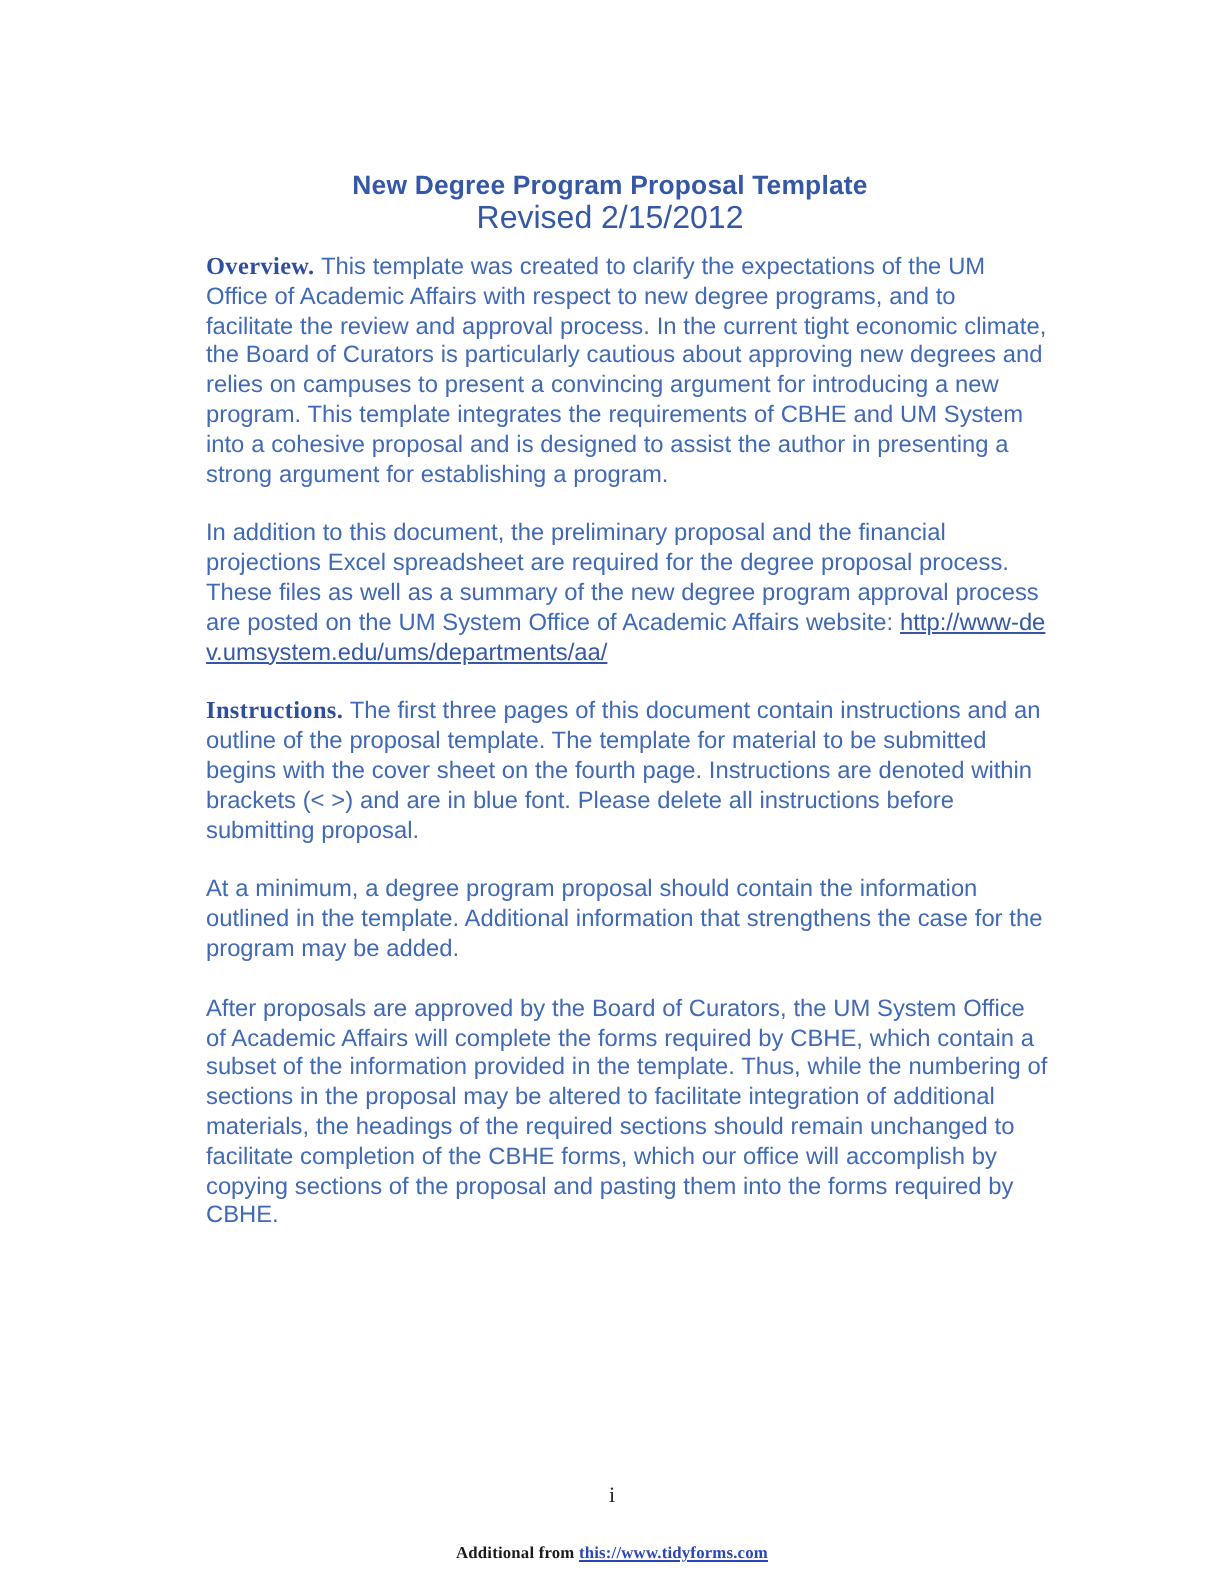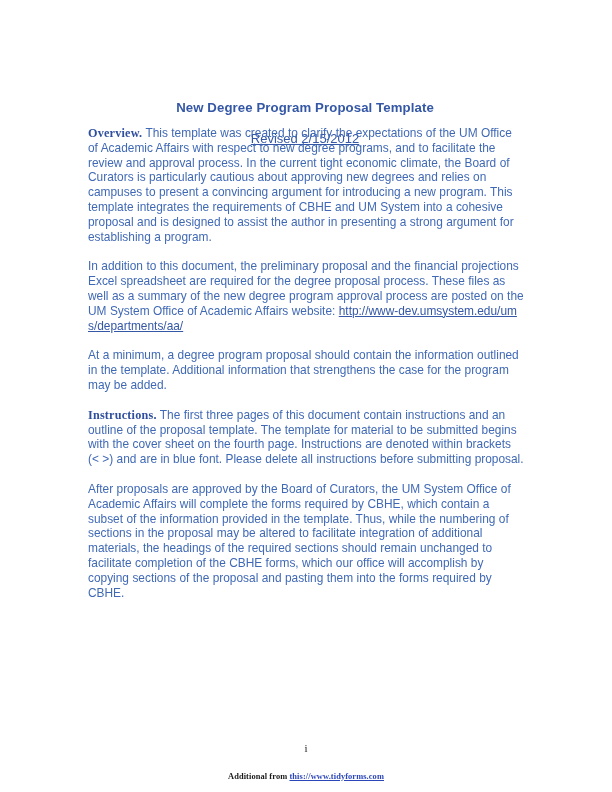--- a/index.html
+++ b/index.html
@@ -32,46 +32,45 @@
     width: 434px;
     text-align: center;
   }
   .doc-title {
     font-family: "Liberation Sans", sans-serif;
     font-size: 13.2px;
     font-weight: bold;
     color: #3457a6;
     letter-spacing: 0.1px;
     line-height: 15px;
-    margin: 16px;
+    margin: 1px;
   }
   .doc-subtitle {
     font-family: "Liberation Sans", sans-serif;
-    font-size: 13px;
+    font-size: 16px;
     font-weight: normal;
     color: #3457a6;
     line-height: 15px;
     margin: 2px 0 0 0;
-    text-decoration: underline;
   }
 
   
   .body-col {
     position: absolute;
     left: 88px;
     top: 126px;
     width: 436px;
   }
 
   .para {
     font-family: "Liberation Sans", sans-serif;
     font-size: 11.9px;
     color: #4069b5;
     line-height: 14.8px;
-    margin: 0 0 15px 0;
+    margin: 0 0 15px 15px;
     text-align: left;
     word-spacing: 0.1px;
   }
   .para:last-child { margin-bottom: 0; }
 
   .lead {
     font-family: "Liberation Serif", serif;
     font-weight: bold;
     font-size: 12.2px;
     color: #2f4f9e;
@@ -129,25 +128,25 @@
   <div class="body-col">
 
     <p class="para">
       <span class="lead">Overview.</span><span>  This template was created to clarify the expectations of the UM Office of Academic Affairs with respect to new degree programs, and to facilitate the review and approval process. In the current tight economic climate, the Board of Curators is particularly cautious about approving new degrees and relies on campuses to present a convincing argument for introducing a new program. This template integrates the requirements of CBHE and UM System into a cohesive proposal and is designed to assist the author in presenting a strong argument for establishing a program.</span>
     </p>
 
     <p class="para">
       <span>In addition to this document, the preliminary proposal and the financial projections Excel spreadsheet are required for the degree proposal process. These files as well as a summary of the new degree program approval process are posted on the UM System Office of Academic Affairs website: </span><a class="link" href="#" title="http://www-dev.umsystem.edu/ums/departments/aa/">http://www-dev.umsystem.edu/ums/departments/aa/</a>
     </p>
 
-    <p class="para">At a minimum, a degree program proposal should contain the information outlined in the template. Additional information that strengthens the case for the program may be added.</p>
-
     <p class="para">
       <span class="lead">Instructions.</span><span>  The first three pages of this document contain instructions and an outline of the proposal template. The template for material to be submitted begins with the cover sheet on the fourth page. Instructions are denoted within brackets (&lt;   &gt;) and are in blue font. Please delete all instructions before submitting proposal.</span>
     </p>
+
+    <p class="para">At a minimum, a degree program proposal should contain the information outlined in the template. Additional information that strengthens the case for the program may be added.</p>
 
     <p class="para">After proposals are approved by the Board of Curators, the UM System Office of Academic Affairs will complete the forms required by CBHE, which contain a subset of the information provided in the template. Thus, while the numbering of sections in the proposal may be altered to facilitate integration of additional materials, the headings of the required sections should remain unchanged to facilitate completion of the CBHE forms, which our office will accomplish by copying sections of the proposal and pasting them into the forms required by CBHE.</p>
 
   </div>
 
   <div class="page-number">i</div>
 
   <div class="watermark">
     <span>Additional from </span><a class="wm-link" href="#">this://www.tidyforms.com</a>
   </div>

